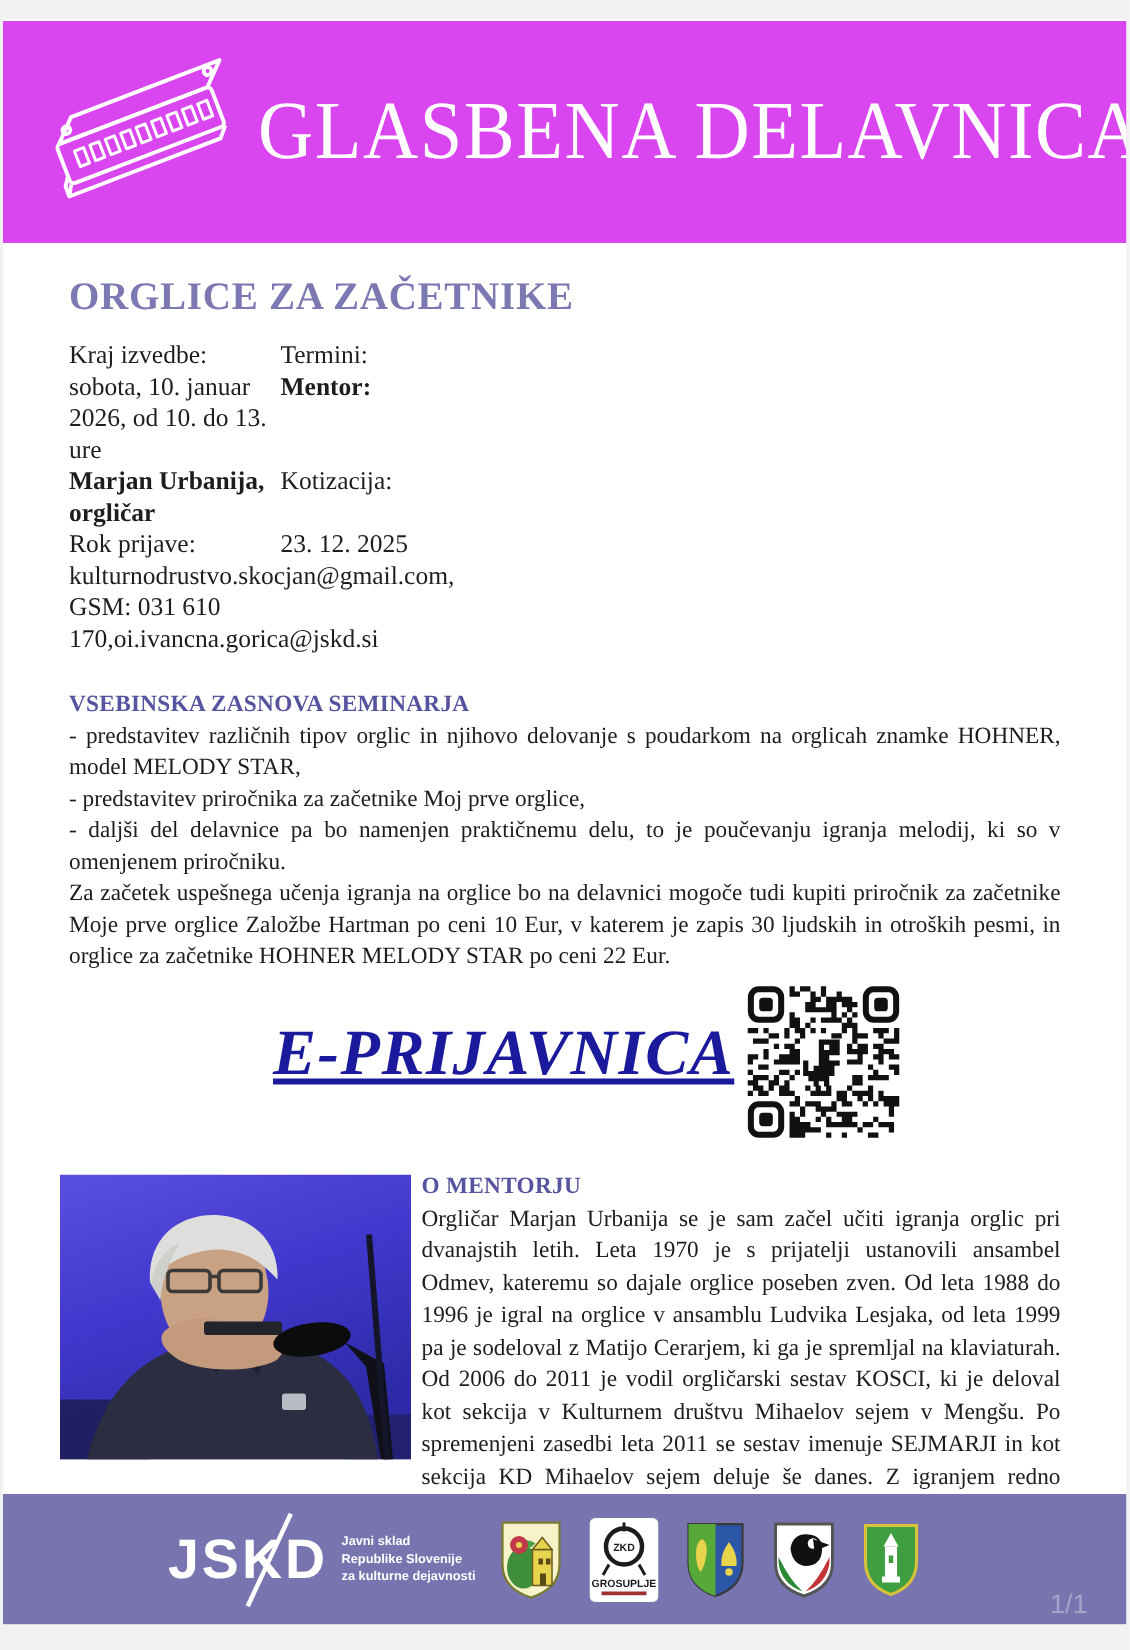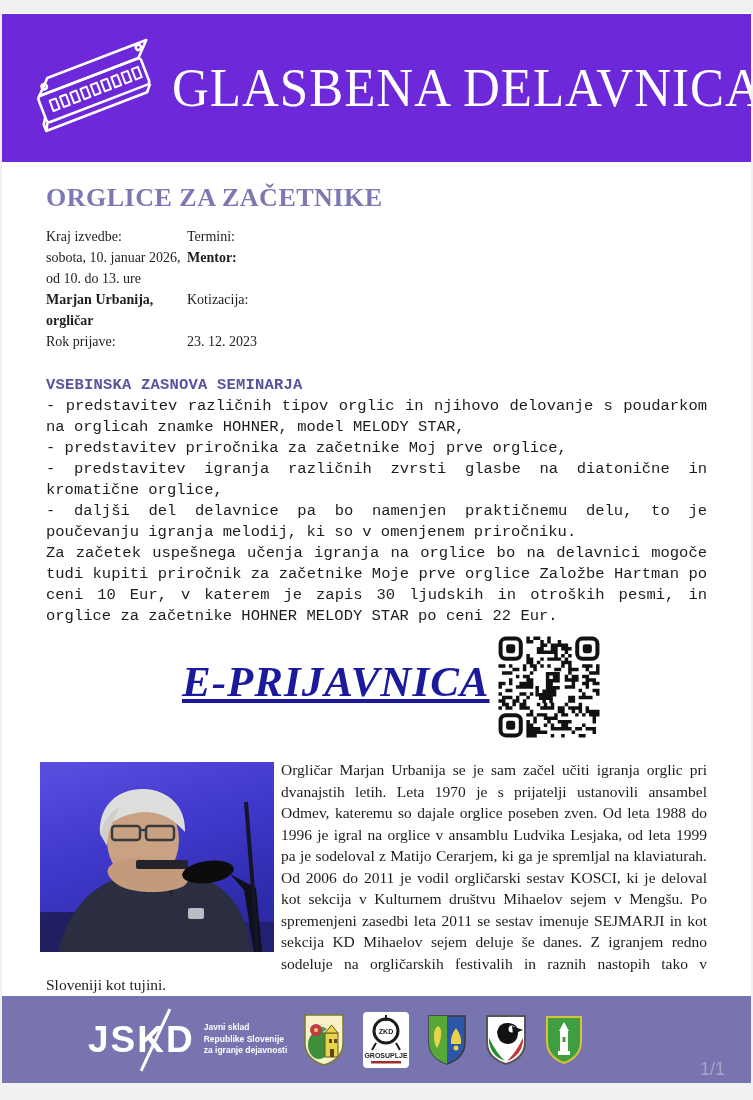--- a/index.html
+++ b/index.html
@@ -1,50 +1,50 @@
 <!DOCTYPE html>
 <html><head>
 <meta charset="utf-8">
 <style>
   html,body{margin:0;padding:0;}
   body{width:753px;height:1100px;background:#f1f1f2;position:relative;
        font-family:"Liberation Serif", serif;color:#1d1d1d;overflow:hidden;}
   .page{position:absolute;left:2px;top:13px;width:749px;height:1070px;background:#ffffff;overflow:hidden;}
 
   
-  .band{position:absolute;top:1px;left:0;right:0;height:148px;background:#6d28d9;
+  .band{position:absolute;top:1px;left:0;right:0;height:148px;background:#d946ef;
         display:flex;align-items:center;}
   .harmonica{margin-left:24px;flex:0 0 auto;}
   .doc-title{color:#ffffff;font-size:51px;letter-spacing:1px;margin-left:10px;white-space:nowrap;
              transform:scaleY(1.08);transform-origin:center;}
 
   
   .content{position:absolute;top:149px;left:0;right:0;padding:0 44px;}
   .intro{margin:24px 0 0;width:676px;font-size:15.5px;line-height:21px;}
   h1.workshop{margin:21px 0 0;font-size:26px;color:#7b78b2;letter-spacing:.5px;font-weight:bold;}
 
-  .details{margin-top:13px;display:grid;grid-template-columns:141px 1fr;font-size:14px;line-height:21px;}
+  .details{margin-top:13px;display:grid;grid-template-columns:141px 1fr;font-size:17px;line-height:21px;}
   .details .bold{font-weight:bold;}
 
   .seminar{margin-top:23px;}
   .sec-head{font-size:15.5px;font-weight:bold;color:#57549f;margin:0;letter-spacing:.2px;}
-  .seminar p{margin:0;text-align:justify;font-size:15.5px;line-height:21px;font-family:Liberation Mono, monospace;}
+  .seminar p{margin:0;text-align:justify;font-size:15.5px;line-height:21px;}
 
   .signup{position:relative;height:116px;margin-top:4px;font-style:italic;}
   .signup-link{position:absolute;left:136px;top:26px;font-size:43px;font-weight:bold;
                color:#1b1a9c;text-decoration:underline;letter-spacing:1px;font-family:"Liberation Serif",serif;}
   .qr{position:absolute;left:449px;top:2px;width:108px;height:108px;}
 
   .mentor{margin-top:12px;}
   .mentor-photo{float:left;width:234px;height:190px;margin:3px 7px 4px -6px;display:block;}
   .mentor p{margin:0;text-align:justify;font-size:15.5px;line-height:21.5px;}
 
   
   .footer{position:absolute;left:0;right:0;bottom:0;height:87px;background:#7874b0;}
-  .footer-inner{display:flex;align-items:center;height:100%;padding-left:86px;border-radius:22px;}
+  .footer-inner{display:flex;align-items:center;height:100%;padding-left:110px;border-radius:22px;}
   .jskd{position:relative;color:#fff;font-family:"Liberation Sans",sans-serif;
         font-weight:bold;font-size:37px;letter-spacing:2px;line-height:1;}
   .jskd-slash{position:absolute;left:66px;top:-15px;width:3px;height:68px;background:#fff;
               transform:rotate(25deg);}
   .jskd-sub{color:#fff;font-family:"Liberation Sans",sans-serif;font-size:8.5px;line-height:1.35;
             margin-left:9px;font-weight:bold;}
   .logos{display:flex;align-items:center;margin-left:16px;gap:18px;}
   .page-num{position:absolute;right:26px;bottom:3px;font-size:18px;color:#a7a4c8;
             font-family:"Liberation Sans",sans-serif;}
   svg text{font-family:"Liberation Sans",sans-serif;}
@@ -85,28 +85,28 @@
     <h1 class="workshop">ORGLICE ZA ZAČETNIKE</h1>
 
     <div class="details">
       <div>Kraj izvedbe:</div>
       <div>Termini:</div>
       <div>sobota, 10. januar 2026, od 10. do 13. ure</div>
       <div class="bold">Mentor:</div>
       <div class="bold">Marjan Urbanija, orgličar</div>
       <div>Kotizacija:</div>
       <div>Rok prijave:</div>
-      <div>23. 12. 2023</div>
+      <div>23. 12. 2025</div>
+      <div>kulturnodrustvo.skocjan@gmail.com, GSM: 031 610 170,oi.ivancna.gorica@jskd.si</div>
     </div>
 
     <div class="seminar">
       <p class="sec-head">VSEBINSKA ZASNOVA SEMINARJA</p>
       <p>- predstavitev različnih tipov orglic in njihovo delovanje s poudarkom na orglicah znamke HOHNER, model MELODY STAR,</p>
       <p>- predstavitev priročnika za začetnike Moj prve orglice,</p>
-      <p>- predstavitev igranja različnih zvrsti glasbe na diatonične in kromatične orglice,</p>
       <p>- daljši del delavnice pa bo namenjen praktičnemu delu, to je poučevanju igranja melodij, ki so v omenjenem priročniku.</p>
       <p>Za začetek uspešnega učenja igranja na orglice bo na delavnici mogoče tudi kupiti priročnik za začetnike Moje prve orglice Založbe Hartman po ceni 10 Eur, v katerem je zapis 30 ljudskih in otroških pesmi, in orglice za začetnike HOHNER MELODY STAR po ceni 22 Eur.</p>
     </div>
 
     <div class="signup">
       <a href="#" class="signup-link">E-PRIJAVNICA</a>
       <svg class="qr" id="qr-svg" viewBox="-1 -1 31 31">
         <rect x="-1" y="-1" width="31" height="31" fill="#ffffff"></rect>
         <g id="qr-finders" stroke="#111111" fill="none" stroke-width="1.15">
           <rect x="0.6" y="0.6" width="5.8" height="5.8" rx="1.5"></rect>
@@ -155,35 +155,36 @@
         <rect x="96" y="98" width="52" height="9" rx="2" fill="#23242b"></rect>
 
         <g>
           <ellipse cx="168" cy="110" rx="26" ry="11" transform="rotate(-8 168 110)" fill="#0c0c0c"></ellipse>
           <path d="M190 112 L216 126 L222 190 L214 190 L204 128 Z" fill="#101018"></path>
           <line x1="206" y1="40" x2="218" y2="190" stroke="#15152a" stroke-width="4"></line>
         </g>
 
         <rect x="148" y="146" width="16" height="11" rx="2" fill="#b9bcc4"></rect>
       </svg>
+      <p class="sec-head">O MENTORJU</p>
       <p>Orgličar Marjan Urbanija se je sam začel učiti igranja orglic pri dvanajstih letih. Leta 1970 je s prijatelji ustanovili ansambel Odmev, kateremu so dajale orglice poseben zven. Od leta 1988 do 1996 je igral na orglice v ansamblu Ludvika Lesjaka, od leta 1999 pa je sodeloval z Matijo Cerarjem, ki ga je spremljal na klaviaturah. Od 2006 do 2011 je vodil orgličarski sestav KOSCI, ki je deloval kot sekcija v Kulturnem društvu Mihaelov sejem v Mengšu. Po spremenjeni zasedbi leta 2011 se sestav imenuje SEJMARJI in kot sekcija KD Mihaelov sejem deluje še danes. Z igranjem redno sodeluje na orgličarskih festivalih in raznih nastopih tako v Sloveniji kot tujini.</p>
       <p>Od leta 2012 igranje na orglice tudi poučuje. V ta namen sta s hčerko Urško Urbanija Žun, ki je profesorica glasbe, pripravila prvi slovenski priročnik za igranje na orglice z naslovom Moj prve orglice, ki ga je založila in izdala založba Hartman. V letu 2015 sta po naročilu Galerije Avsenik iz Begunj pripravila še en zvezek za začetnike, z naslovom Igral sem na orglice. Ta vsebuje enajst poznanih Avsenikovih melodij.</p>
     </div>
   </div>
 
   <div class="footer">
     <div class="footer-inner">
       <div class="jskd">
         <span>JSKD</span>
         <div class="jskd-slash"></div>
       </div>
       <div class="jskd-sub">
         <div>Javni sklad</div>
         <div>Republike Slovenije</div>
-        <div>za igranje dejavnosti</div>
+        <div>za kulturne dejavnosti</div>
       </div>
       <div class="logos">
         <svg width="42" height="54" viewBox="0 0 42 54">
           <path d="M2 2 H40 V30 Q40 46 21 52 Q2 46 2 30 Z" fill="#f7f2c8" stroke="#7a7a30" stroke-width="1.5"></path>
           <ellipse cx="16" cy="32" rx="11" ry="14" fill="#3f8f3a"></ellipse>
           <path d="M10 20 Q16 10 24 16 Q18 22 10 20 Z" fill="#4ea045"></path>
           <circle cx="13" cy="17" r="6" fill="#c23a4a"></circle>
           <circle cx="13" cy="17" r="2" fill="#e8d44c"></circle>
           <rect x="22" y="20" width="13" height="24" fill="#e8d44c" stroke="#6b5a20" stroke-width="1"></rect>
           <path d="M22 20 L28.5 12 L35 20 Z" fill="#e8d44c" stroke="#6b5a20" stroke-width="1"></path>

